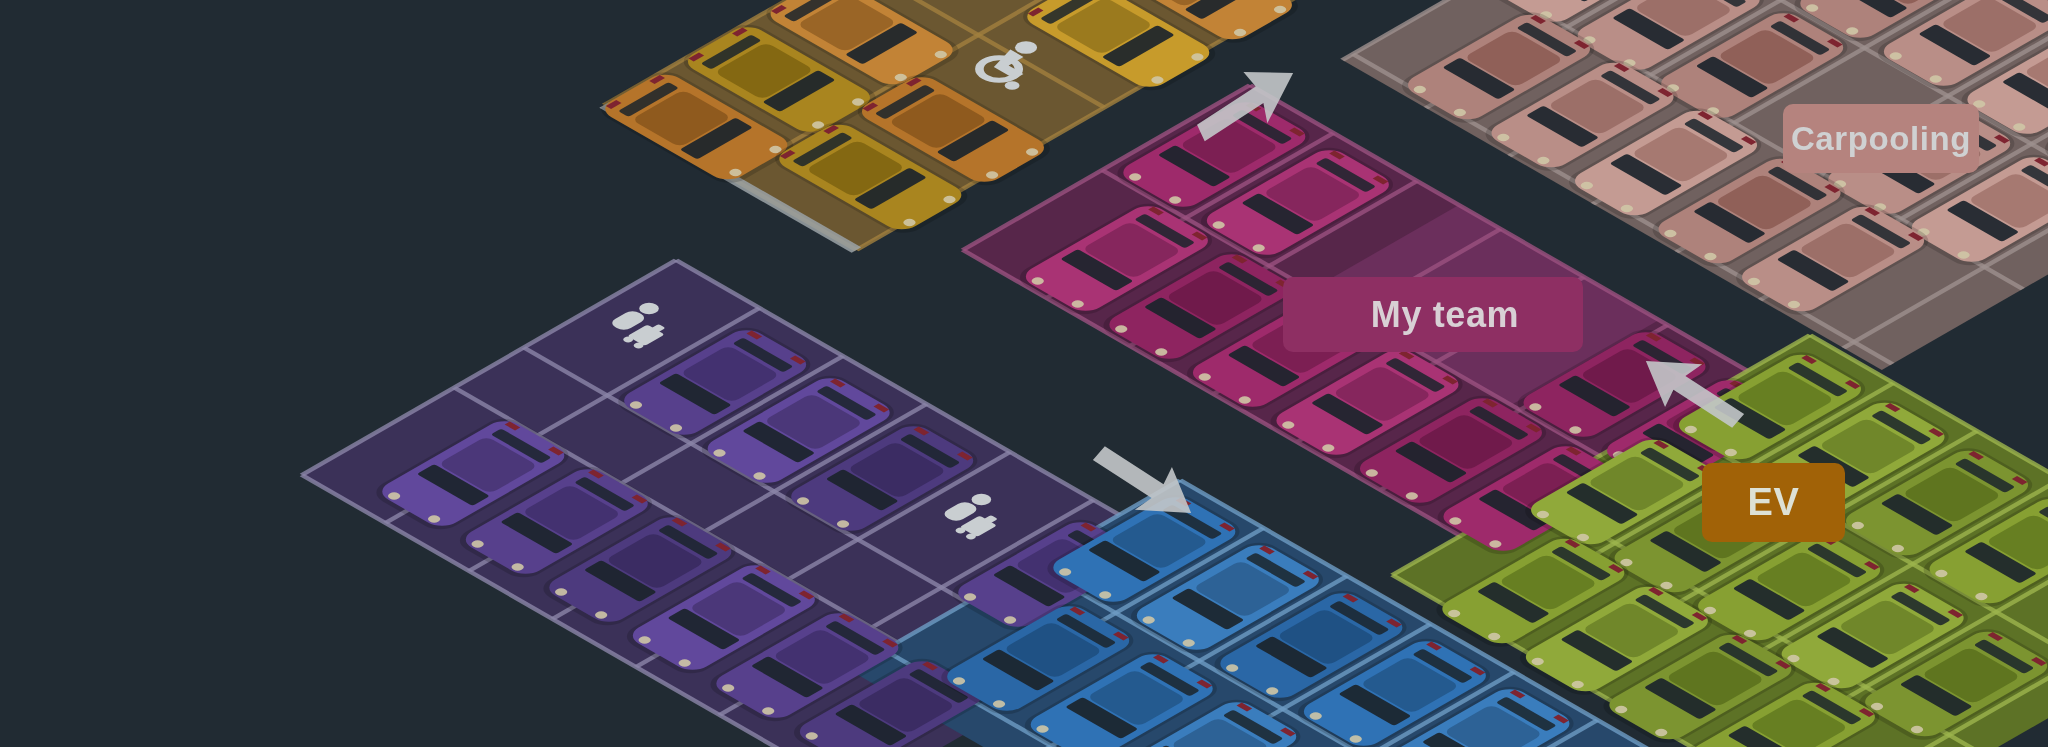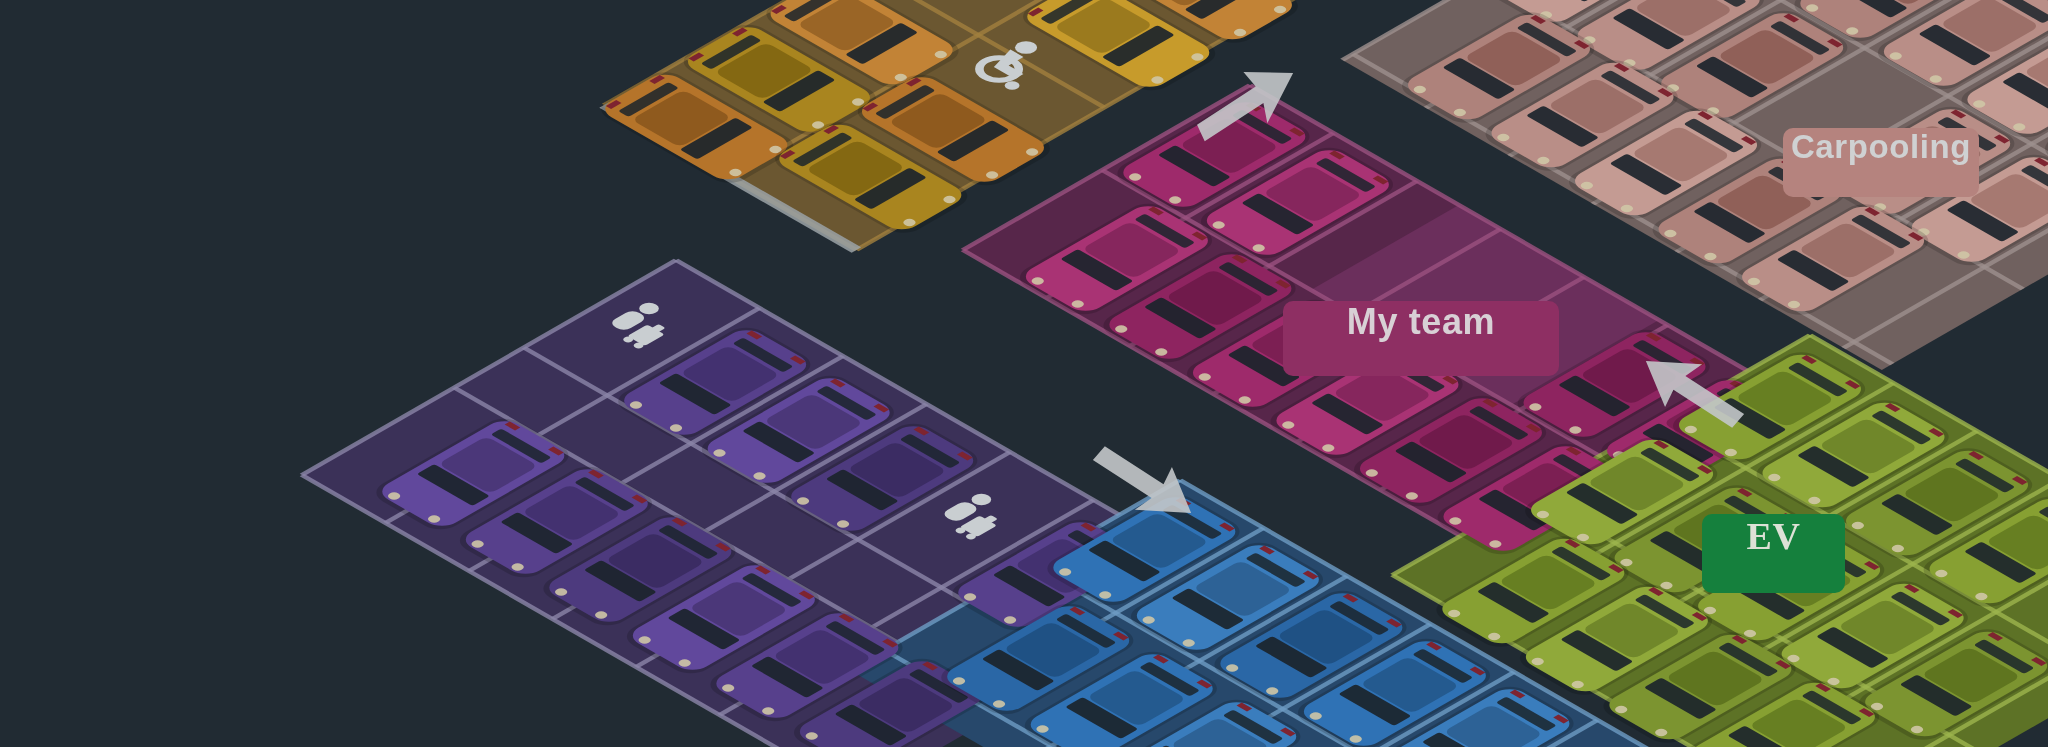--- a/index.html
+++ b/index.html
@@ -3,23 +3,23 @@
 <meta charset="utf-8">
 <style>
   html,body{margin:0;padding:0;background:#10161b;}
   .stage{
     position:relative;width:2048px;height:747px;overflow:hidden;
     font-family:"Liberation Sans",sans-serif;
     box-shadow:inset 0 0 0 3px rgba(8,13,17,.6), inset 0 4px 0 rgba(90,104,114,.25);
   }
   .stage svg{position:absolute;left:0;top:0;width:100%;height:100%;display:block;}
   .chip{
-    position:absolute;display:flex;align-items:flex-start;justify-content:center;
+    position:absolute;display:flex;align-items:center;justify-content:center;
     font-weight:bold;letter-spacing:.6px;border-radius:10px;
-    text-align:center;user-select:none;margin-top:24px;
+    text-align:center;user-select:none;
   }
   .chip .tail{
     position:absolute;width:27px;height:27px;bottom:-9px;
     transform:rotate(45deg);border-radius:5px;z-index:-1;
   }
   .chip span{position:relative;}
 </style>
 </head>
 <body>
 
@@ -886,21 +886,21 @@
       </g>
       <path d="M55,0 L10,-28 L15,-9 L-55,-9 L-55,9 L15,9 L10,28 Z" transform="translate(1247,103) rotate(-33) skewX(-8)" fill="#c3c7c9" opacity="0.9"></path>
       <path d="M55,0 L10,-28 L15,-9 L-55,-9 L-55,9 L15,9 L10,28 Z" transform="translate(1692,391) rotate(-147) skewX(-8)" fill="#c3c7c9" opacity="0.9"></path>
       <path d="M55,0 L10,-28 L15,-9 L-55,-9 L-55,9 L15,9 L10,28 Z" transform="translate(1145,483) rotate(33) skewX(-8)" fill="#c3c7c9" opacity="0.9"></path>
     </svg>
 
   <div class="chip" id="chip-carpooling" style="left: 1783px; top: 104px; width: 196px; height: 69px; background: rgb(181, 131, 126); color: rgb(207, 209, 210); font-size: 33px;">
     <i class="tail" style="background: rgb(181, 131, 126); left: 65px;"></i>
     <span>Carpooling</span>
   </div>
-  <div class="chip" id="chip-my-team" style="left: 1283px; top: 277px; width: 276px; height: 75px; background: rgb(142, 47, 99); color: rgb(216, 208, 213); font-size: 36px;">
+  <div class="chip" id="chip-my-team" style="left: 1283px; top: 277px; width: 276px; height: 75px; background: rgb(142, 47, 99); color: rgb(216, 208, 213); font-size: 36px; padding-left: 24px;">
     <i class="tail" style="background: rgb(142, 47, 99); left: 114px;"></i>
     <span>My team</span>
   </div>
-  <div class="chip" id="chip-ev" style="left: 1702px; top: 490px; width: 143px; height: 79px; background: #15803d; color: rgb(221, 225, 214); font-size: 38px; font-family: Liberation Serif, serif;">
+  <div class="chip" id="chip-ev" style="left: 1702px; top: 463px; width: 143px; height: 79px; background: #a16207; color: rgb(221, 225, 214); font-size: 38px;">
     <i class="tail" style="background: rgb(126, 156, 53); left: 70px;"></i>
     <span>EV</span>
   </div>
 </div>
 
 </body></html>

